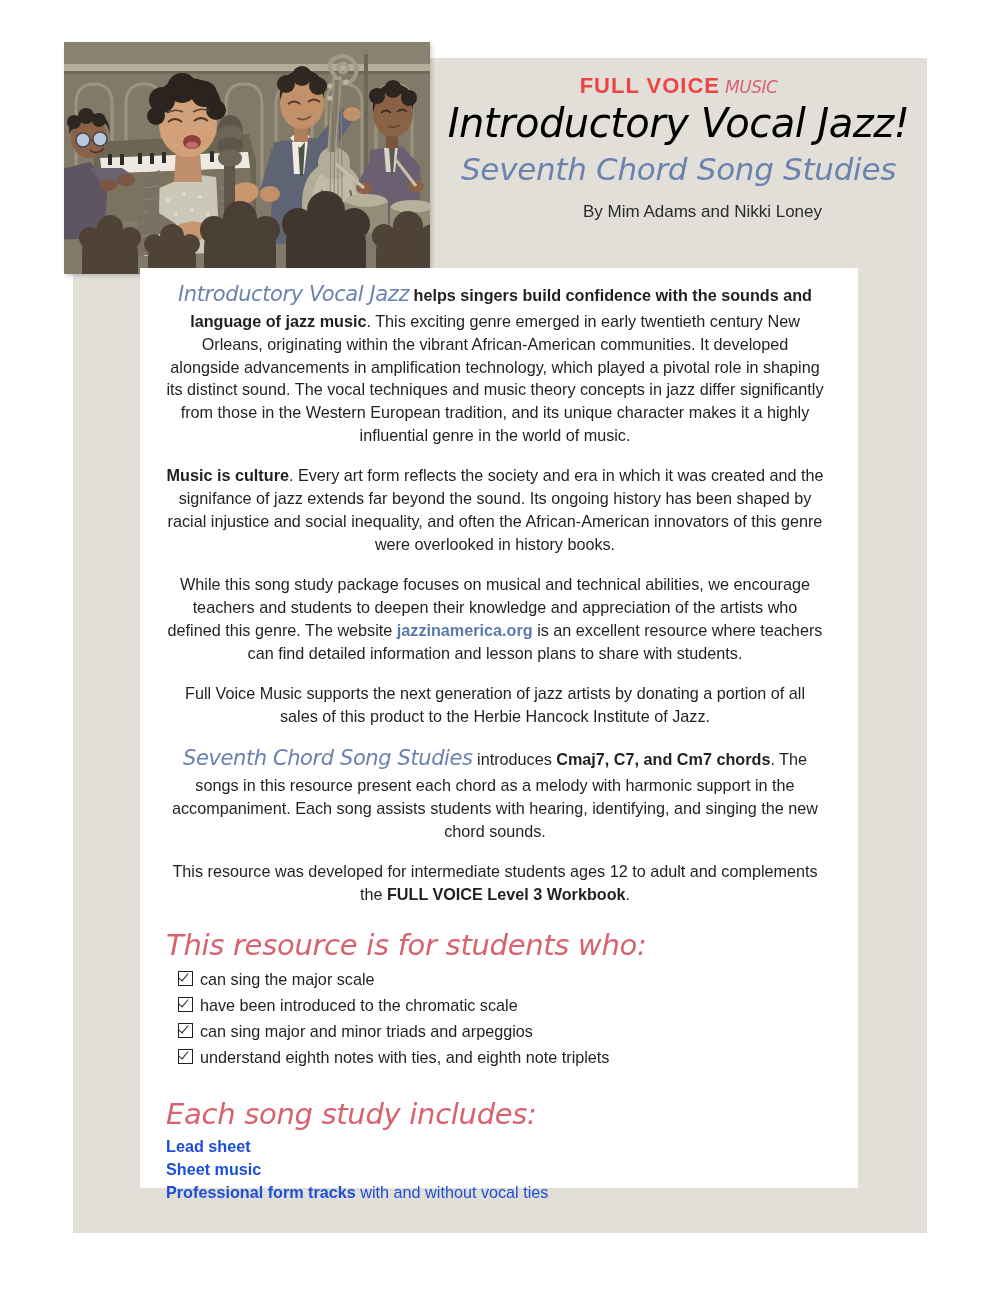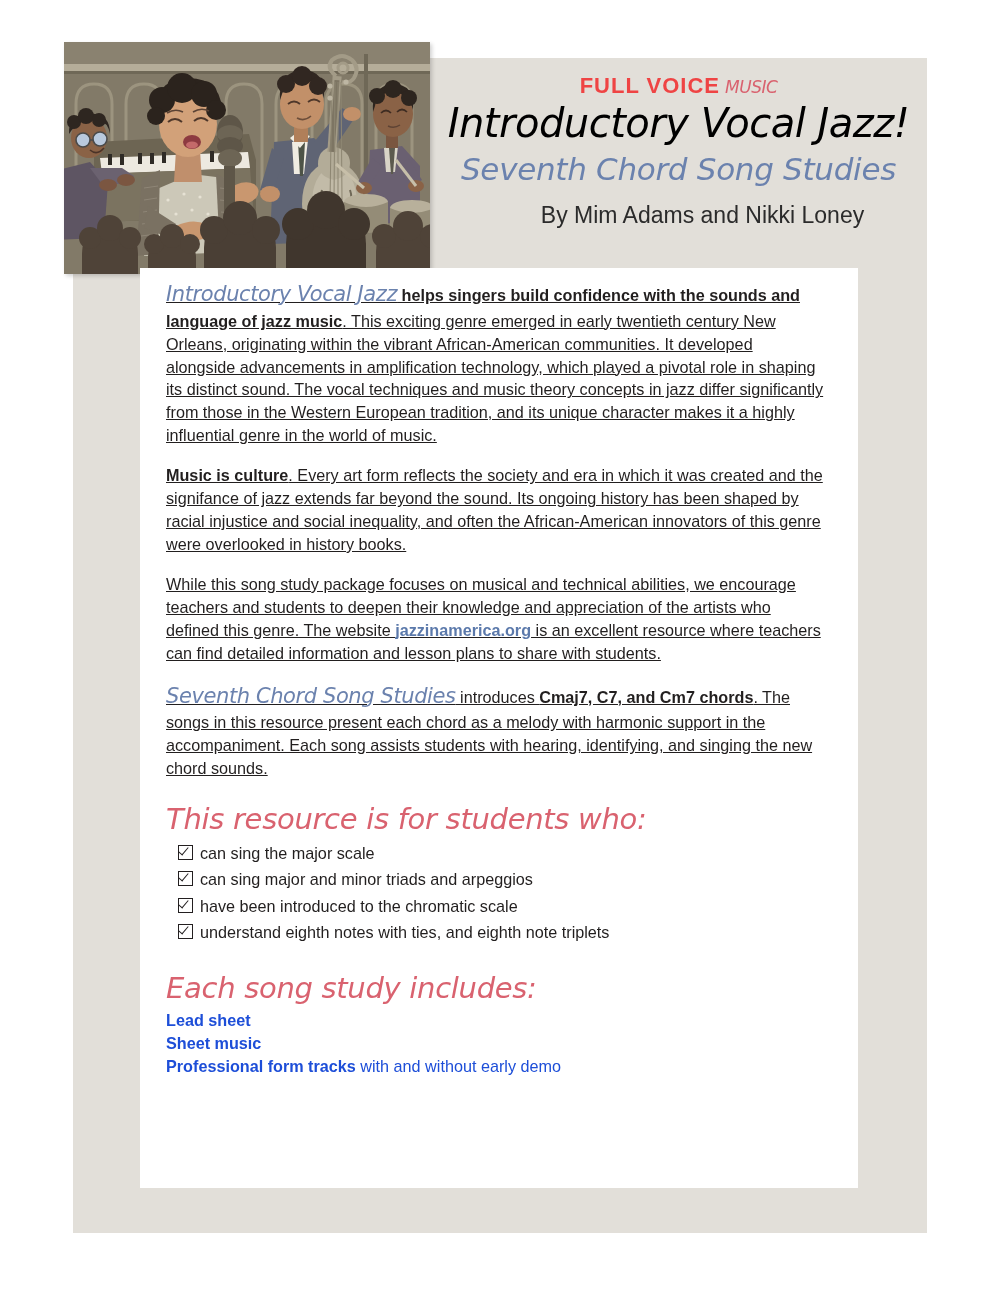--- a/index.html
+++ b/index.html
@@ -83,21 +83,21 @@
     font-style: italic;
     font-size: 31px;
     color: #6b82ae;
     letter-spacing: -0.3px;
     line-height: 1.15;
     margin: 6px 0 0 0;
     white-space: nowrap;
   }
   .title-authors {
     font-family: "Liberation Sans", sans-serif;
-    font-size: 23px;
+    font-size: 17px;
     color: #2b2b2b;
     margin-top: 14px;
     padding-left: 48px;
   }
 
   
   #content-card {
     position: absolute;
     left: 140px;
     top: 268px;
@@ -108,22 +108,21 @@
   #content-inner {
     padding: 12px 34px 0 26px;
   }
 
   p.body-para {
     font-family: "Liberation Sans", sans-serif;
     font-size: 16.2px;
     line-height: 1.415;
     color: #221f1f;
     margin: 0 0 17px 0;
-    text-align: left;
-    text-decoration: underline;
+    text-align: center;
   }
   p.body-para.tight { margin-bottom: 15px; }
 
   .hand-inline {
     font-family: "DejaVu Sans", sans-serif;
     font-style: italic;
     font-size: 21px;
     color: #6b82ae;
     letter-spacing: -0.4px;
   }
@@ -465,45 +464,47 @@
 
 <div id="content-card">
   <div id="content-inner">
 
     <p class="body-para"><span class="hand-inline">Introductory Vocal Jazz</span><span class="bold"> helps singers build confidence with the sounds and language of jazz music</span><span>. This exciting genre emerged in early twentieth century New Orleans, originating within the vibrant African-American communities. It developed alongside advancements in amplification technology, which played a pivotal role in shaping its distinct sound. The vocal techniques and music theory concepts in jazz differ significantly from those in the Western European tradition, and its unique character makes it a highly influential genre in the world of music.</span></p>
 
     <p class="body-para"><span class="bold">Music is culture</span><span>. Every art form reflects the society and era in which it was created and the signifance of jazz extends far beyond the sound. Its ongoing history has been shaped by racial injustice and social inequality, and often the African-American innovators of this genre were overlooked in history books.</span></p>
 
     <p class="body-para"><span>While this song study package focuses on musical and technical abilities, we encourage teachers and students to deepen their knowledge and appreciation of the artists who defined this genre. The website </span><span class="link-text">jazzinamerica.org</span><span> is an excellent resource where teachers can find detailed information and lesson plans to share with students.</span></p>
 
+    <p class="body-para">Full Voice Music supports the next generation of jazz artists by donating a portion of all sales of this product to the Herbie Hancock Institute of Jazz.</p>
 
     <p class="body-para"><span class="hand-inline">Seventh Chord Song Studies</span><span> introduces </span><span class="bold">Cmaj7, C7, and Cm7 chords</span><span>. The songs in this resource present each chord as a melody with harmonic support in the accompaniment. Each song assists students with hearing, identifying, and singing the new chord sounds.</span></p>
 
+    <p class="body-para tight"><span>This resource was developed for intermediate students ages 12 to adult and complements the </span><span class="bold">FULL VOICE Level 3 Workbook</span><span>.</span></p>
 
     <h2 class="hand-heading">This resource is for students who:</h2>
     <ul class="check-list">
       <li>
         <span class="checkbox-glyph"></span>
         <span>can sing the major scale</span>
       </li>
       <li>
         <span class="checkbox-glyph"></span>
-        <span>can sing major and minor triads and arpeggios</span>
+        <span>have been introduced to the chromatic scale</span>
       </li>
       <li>
         <span class="checkbox-glyph"></span>
-        <span>have been introduced to the chromatic scale</span>
+        <span>can sing major and minor triads and arpeggios</span>
       </li>
       <li>
         <span class="checkbox-glyph"></span>
         <span>understand eighth notes with ties, and eighth note triplets</span>
       </li>
     </ul>
 
     <h2 class="hand-heading second">Each song study includes:</h2>
     <ul class="plain-list">
       <li><span class="bold">Lead sheet</span><span></span></li>
       <li><span class="bold">Sheet music</span><span></span></li>
-      <li><span class="bold">Professional form tracks</span><span> with and without early demo</span></li>
+      <li><span class="bold">Professional form tracks</span><span> with and without vocal ties</span></li>
     </ul>
 
   </div>
 </div>
 
 </body></html>

